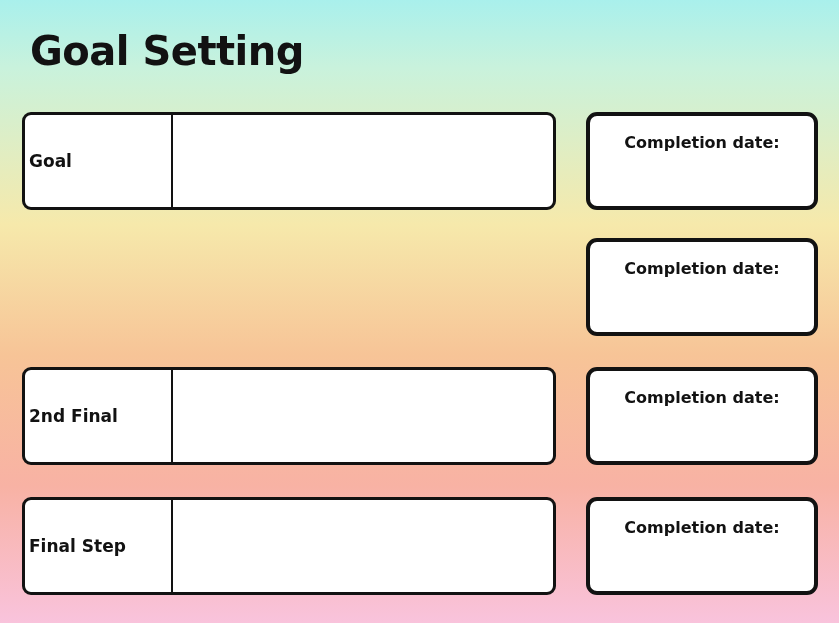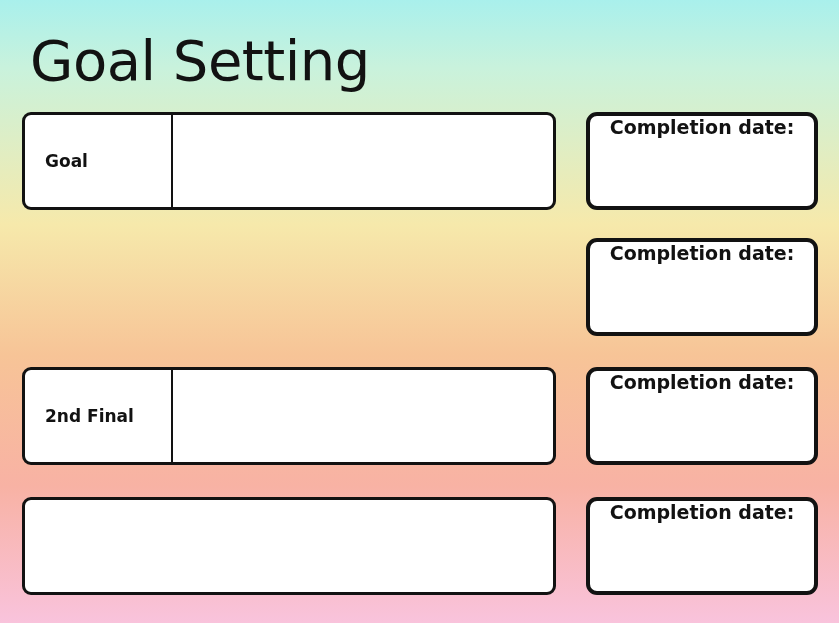--- a/index.html
+++ b/index.html
@@ -19,22 +19,22 @@
       #f6e9ab 36%,
       #f7c497 57%,
       #f8b2a4 78%,
       #f9c3dc 100%);
   }
   .title {
     position: absolute;
     left: 30px;
     top: 27px;
     margin: 0;
-    font-size: 56px;
-    font-weight: 400;
+    font-size: 40px;
+    font-weight: 700;
     letter-spacing: -0.5px;
     color: #121212;
     line-height: 1.2;
   }
   .row { position: absolute; left: 0; top: 0; width: 839px; height: 98px; }
   .row.r0 { top: 112px; }
   .row.r1 { top: 238px; }
   .row.r2 { top: 367px; }
   .row.r3 { top: 497px; }
   .main-box {
@@ -49,21 +49,21 @@
     border-radius: 9px;
     display: flex;
     align-items: stretch;
   }
   .label-cell {
     width: 148px;
     box-sizing: border-box;
     border-right: 2px solid #121212;
     display: flex;
     align-items: center;
-    padding-left: 20px;
+    padding-left: 4px;
   }
   .label-cell span {
     font-size: 17px;
     font-weight: 700;
     color: #121212;
     white-space: nowrap;
   }
   .value-area { flex: 1; }
   .date-box {
     position: absolute;
@@ -73,21 +73,22 @@
     height: 98px;
     box-sizing: border-box;
     background: #ffffff;
     border: 4px solid #121212;
     border-radius: 11px;
     display: flex;
     flex-direction: column;
     align-items: center;
   }
   .date-label {
-    font-size: 19px;
+    margin-top: 17px;
+    font-size: 16px;
     font-weight: 700;
     color: #121212;
     text-align: center;
   }
   .date-value-area { flex: 1; width: 100%; }
 </style>
 </head>
 <body>
 
 <div class="page">
@@ -122,20 +123,23 @@
       <div class="value-area"></div>
     </div>
     <div class="date-box">
       <div class="date-label">Completion date:</div>
       <div class="date-value-area"></div>
     </div>
   </div>
 
   <div class="row r3">
     <div class="main-box">
+      <div class="label-cell">
+        <span>Final Step</span>
+      </div>
       <div class="value-area"></div>
     </div>
     <div class="date-box">
       <div class="date-label">Completion date:</div>
       <div class="date-value-area"></div>
     </div>
   </div>
 
 </div>
 

